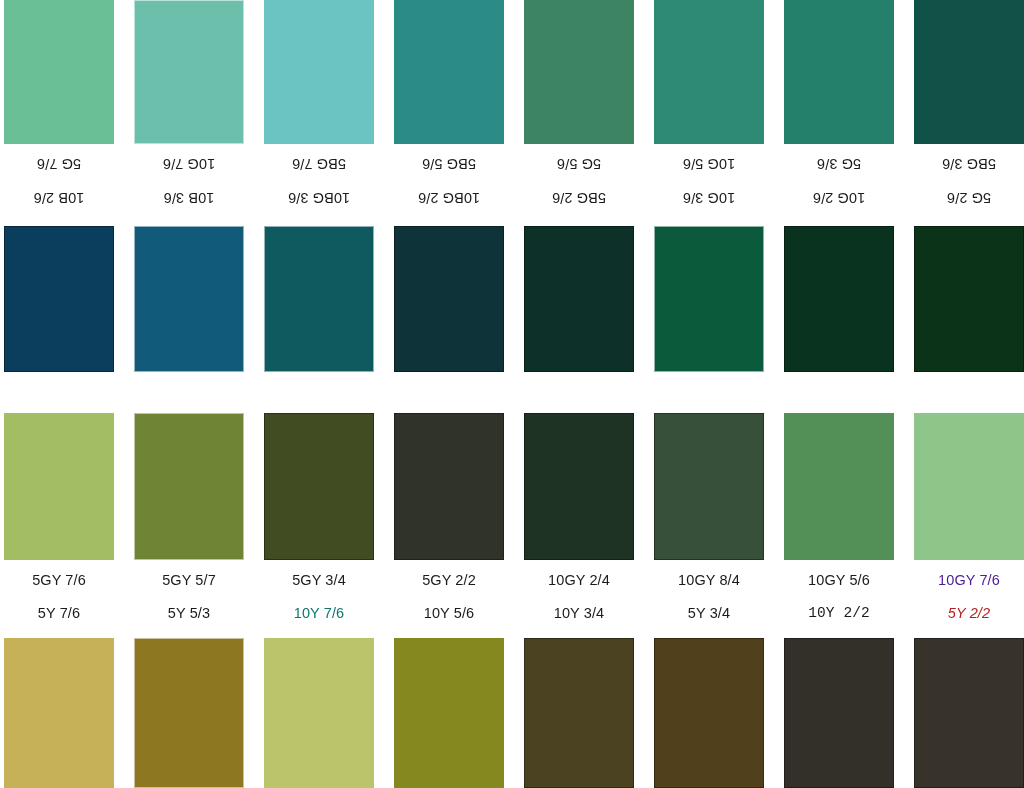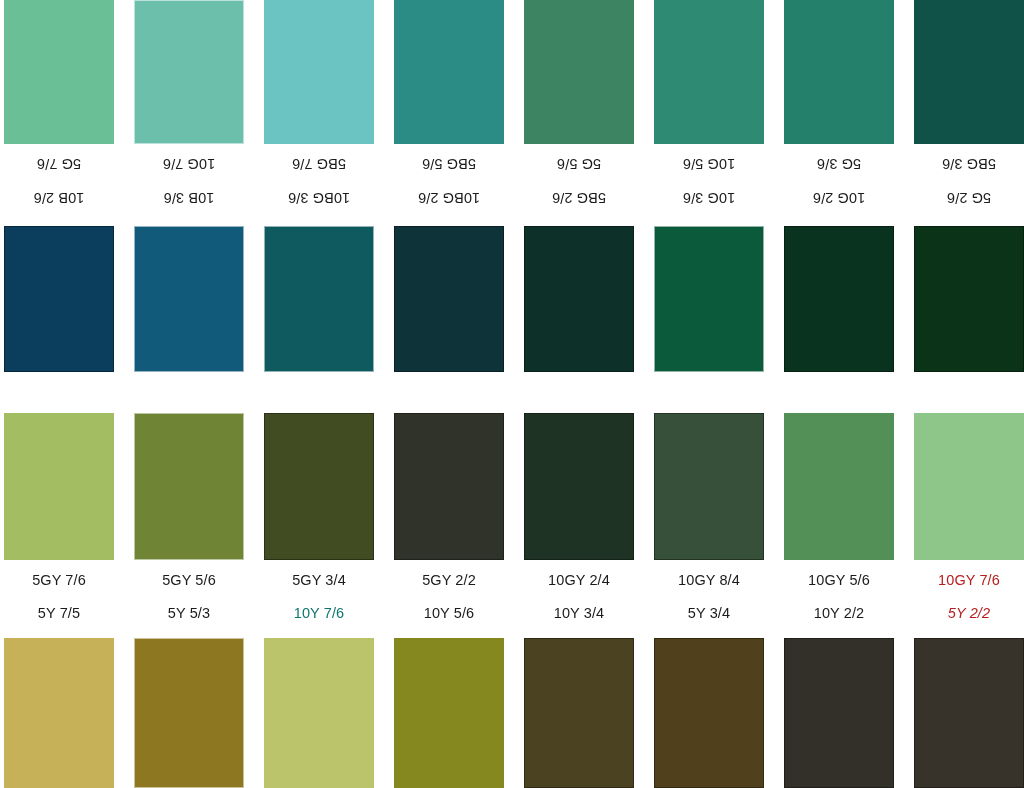--- a/index.html
+++ b/index.html
@@ -152,37 +152,37 @@
     <div class="swatch dark-bordered" style="background-color: rgb(65, 76, 34);"></div>
     <div class="swatch dark-bordered" style="background-color: rgb(48, 51, 42);"></div>
     <div class="swatch dark-bordered" style="background-color: rgb(30, 51, 35);"></div>
     <div class="swatch dark-bordered" style="background-color: rgb(54, 80, 58);"></div>
     <div class="swatch" style="background-color: rgb(83, 144, 88);"></div>
     <div class="swatch" style="background-color: rgb(142, 198, 138);"></div>
   </div>
 
   <div class="band label-row" id="row3-labels">
     <div class="label" style="color: rgb(27, 27, 27);">5GY 7/6</div>
-    <div class="label" style="color: rgb(27, 27, 27);">5GY 5/6</div>
+    <div class="label" style="color: rgb(27, 27, 27);">5GY 5/7</div>
     <div class="label" style="color: rgb(27, 27, 27);">5GY 3/4</div>
     <div class="label" style="color: rgb(27, 27, 27);">5GY 2/2</div>
     <div class="label" style="color: rgb(27, 27, 27);">10GY 2/4</div>
     <div class="label" style="color: rgb(27, 27, 27);">10GY 8/4</div>
     <div class="label" style="color: rgb(27, 27, 27);">10GY 5/6</div>
-    <div class="label" style="color: #b91c1c;">10GY 7/6</div>
+    <div class="label" style="color: #4c1d95;">10GY 7/6</div>
   </div>
 
   <div class="band label-row" id="row4-labels">
-    <div class="label" style="color: rgb(27, 27, 27);">5Y 7/5</div>
+    <div class="label" style="color: rgb(27, 27, 27);">5Y 7/6</div>
     <div class="label" style="color: rgb(27, 27, 27);">5Y 5/3</div>
     <div class="label" style="color: #0f766e;">10Y 7/6</div>
     <div class="label" style="color: rgb(27, 27, 27);">10Y 5/6</div>
     <div class="label" style="color: rgb(27, 27, 27);">10Y 3/4</div>
     <div class="label" style="color: rgb(27, 27, 27);">5Y 3/4</div>
-    <div class="label" style="color: rgb(27, 27, 27);">10Y 2/2</div>
+    <div class="label" style="color: rgb(27, 27, 27); font-family: Liberation Mono, monospace;">10Y 2/2</div>
     <div class="label" style="color: #b91c1c; font-style: italic;">5Y 2/2</div>
   </div>
 
   <div class="band swatch-row" id="row4-swatches">
     <div class="swatch" style="background-color: rgb(198, 176, 88);"></div>
     <div class="swatch bordered" style="background-color: rgb(141, 119, 32);"></div>
     <div class="swatch" style="background-color: rgb(187, 196, 106);"></div>
     <div class="swatch" style="background-color: rgb(132, 136, 31);"></div>
     <div class="swatch dark-bordered" style="background-color: rgb(74, 66, 32);"></div>
     <div class="swatch dark-bordered" style="background-color: rgb(80, 65, 28);"></div>

